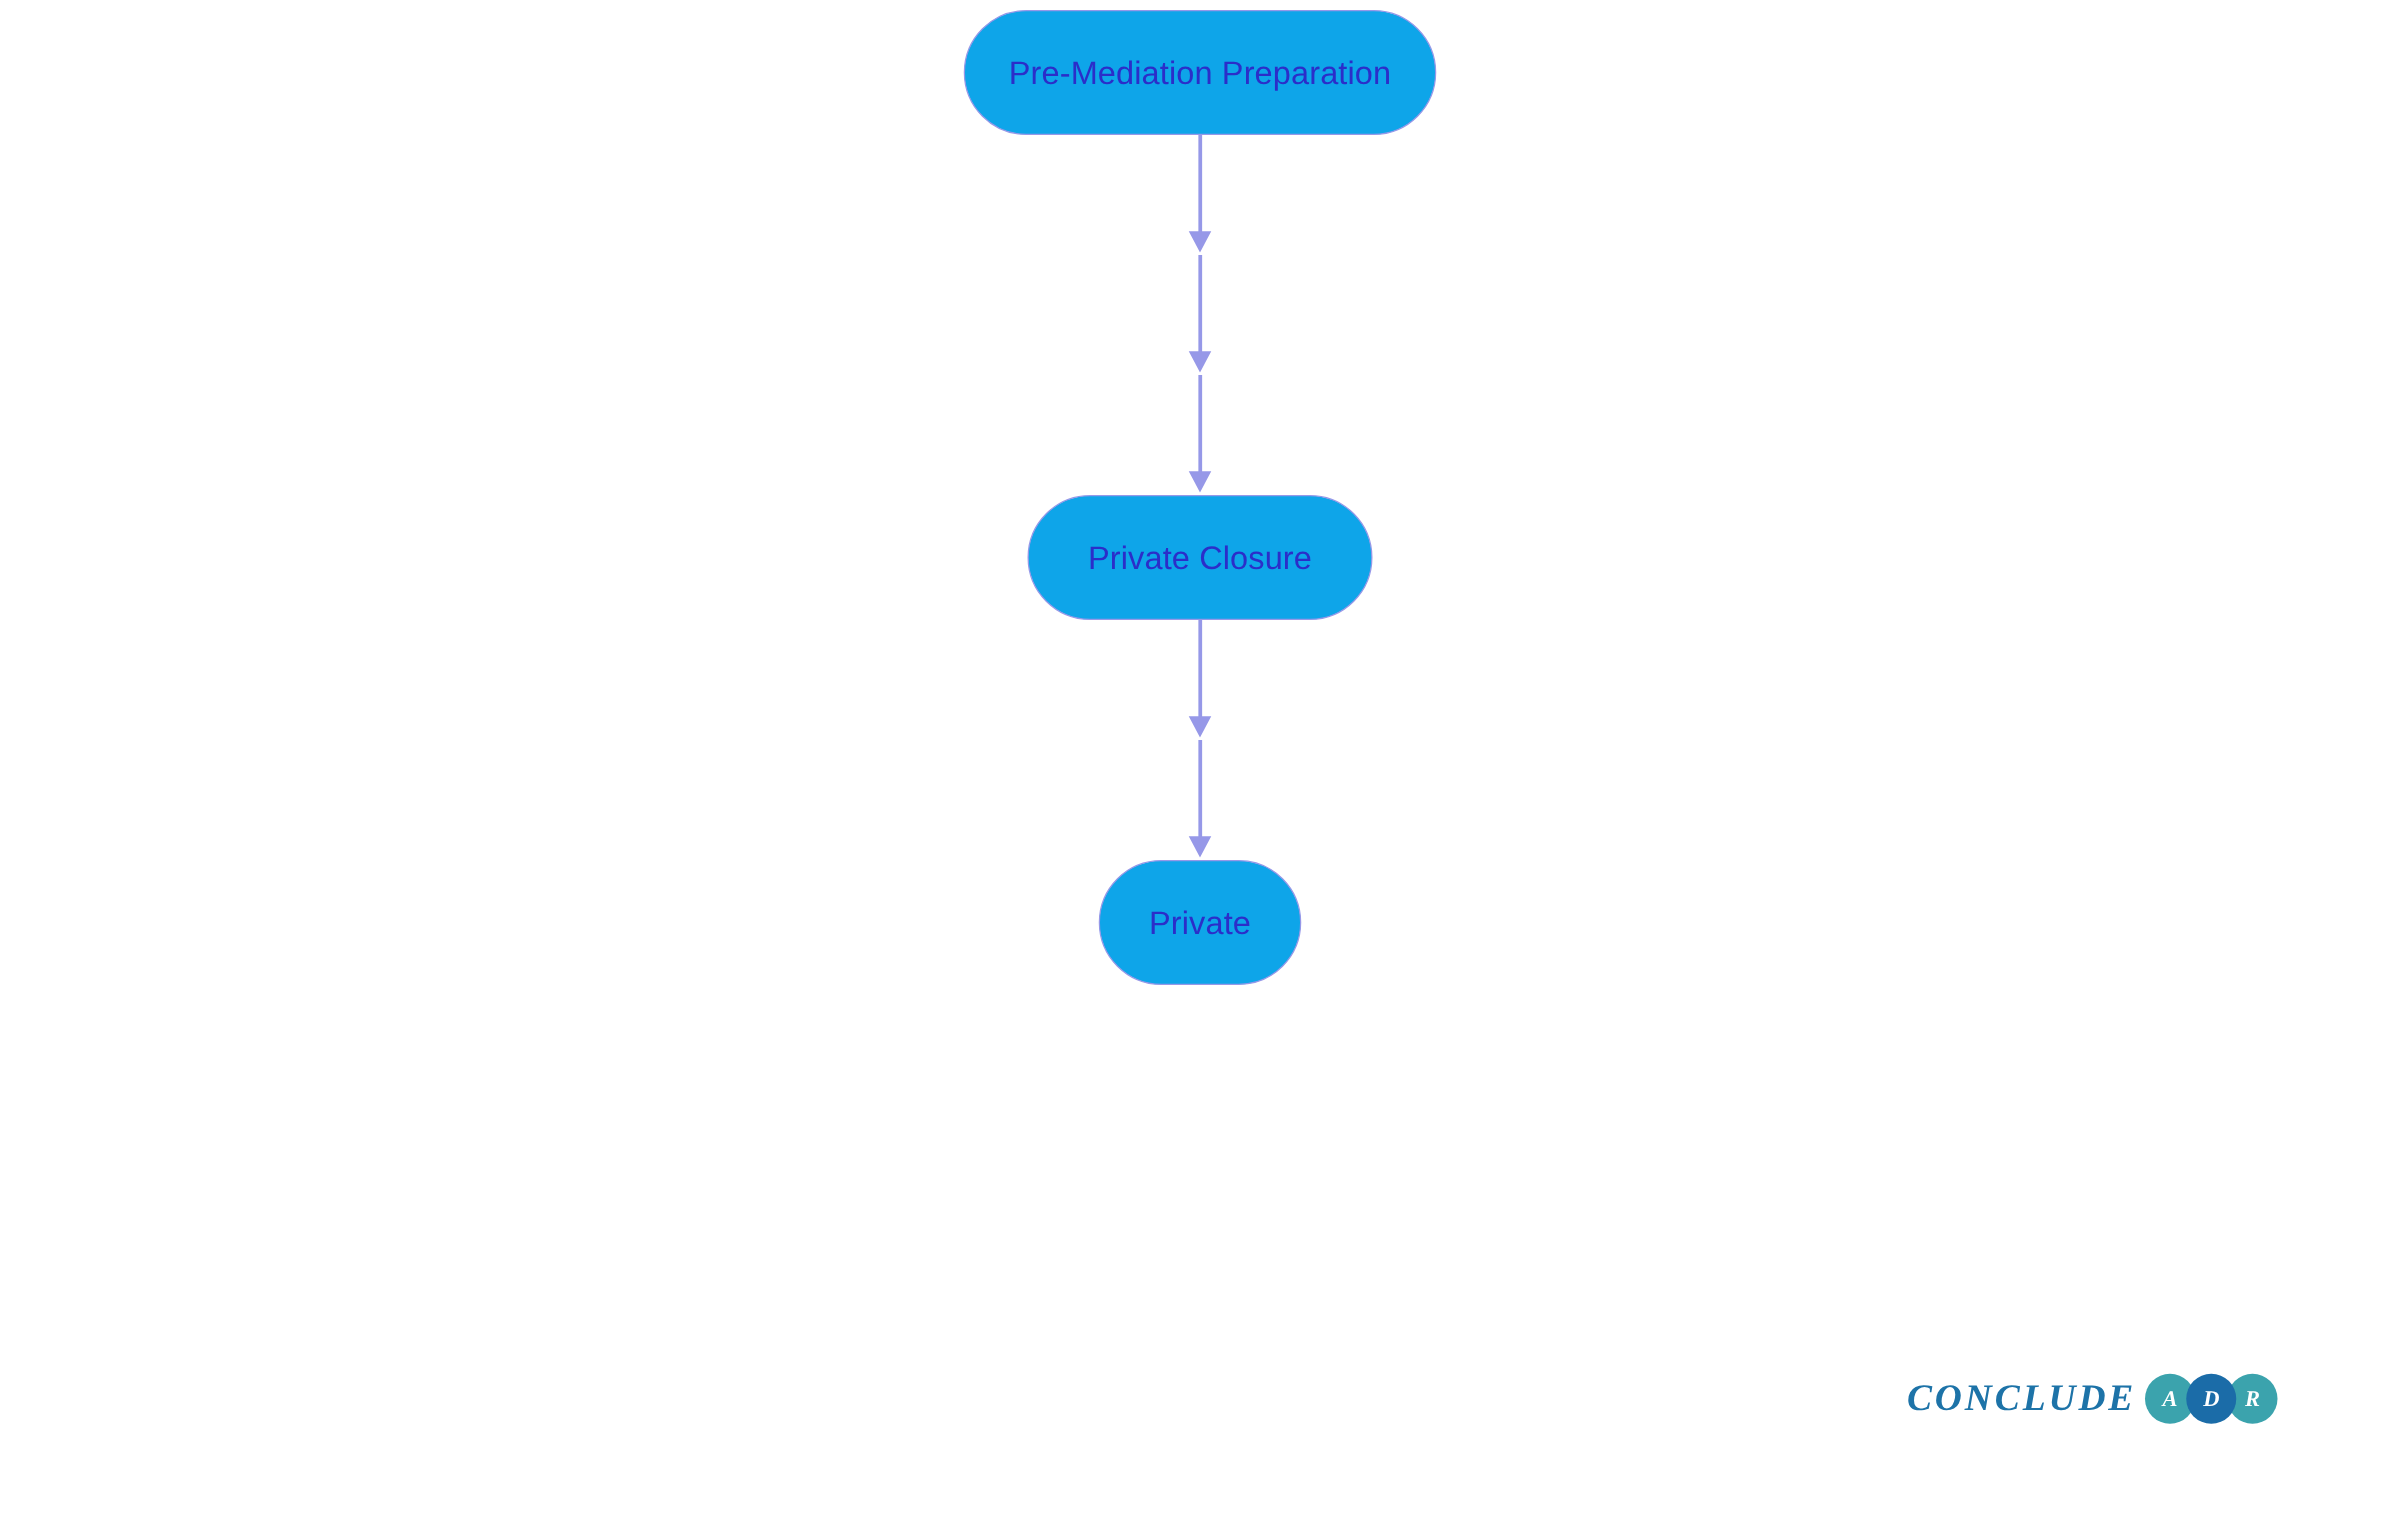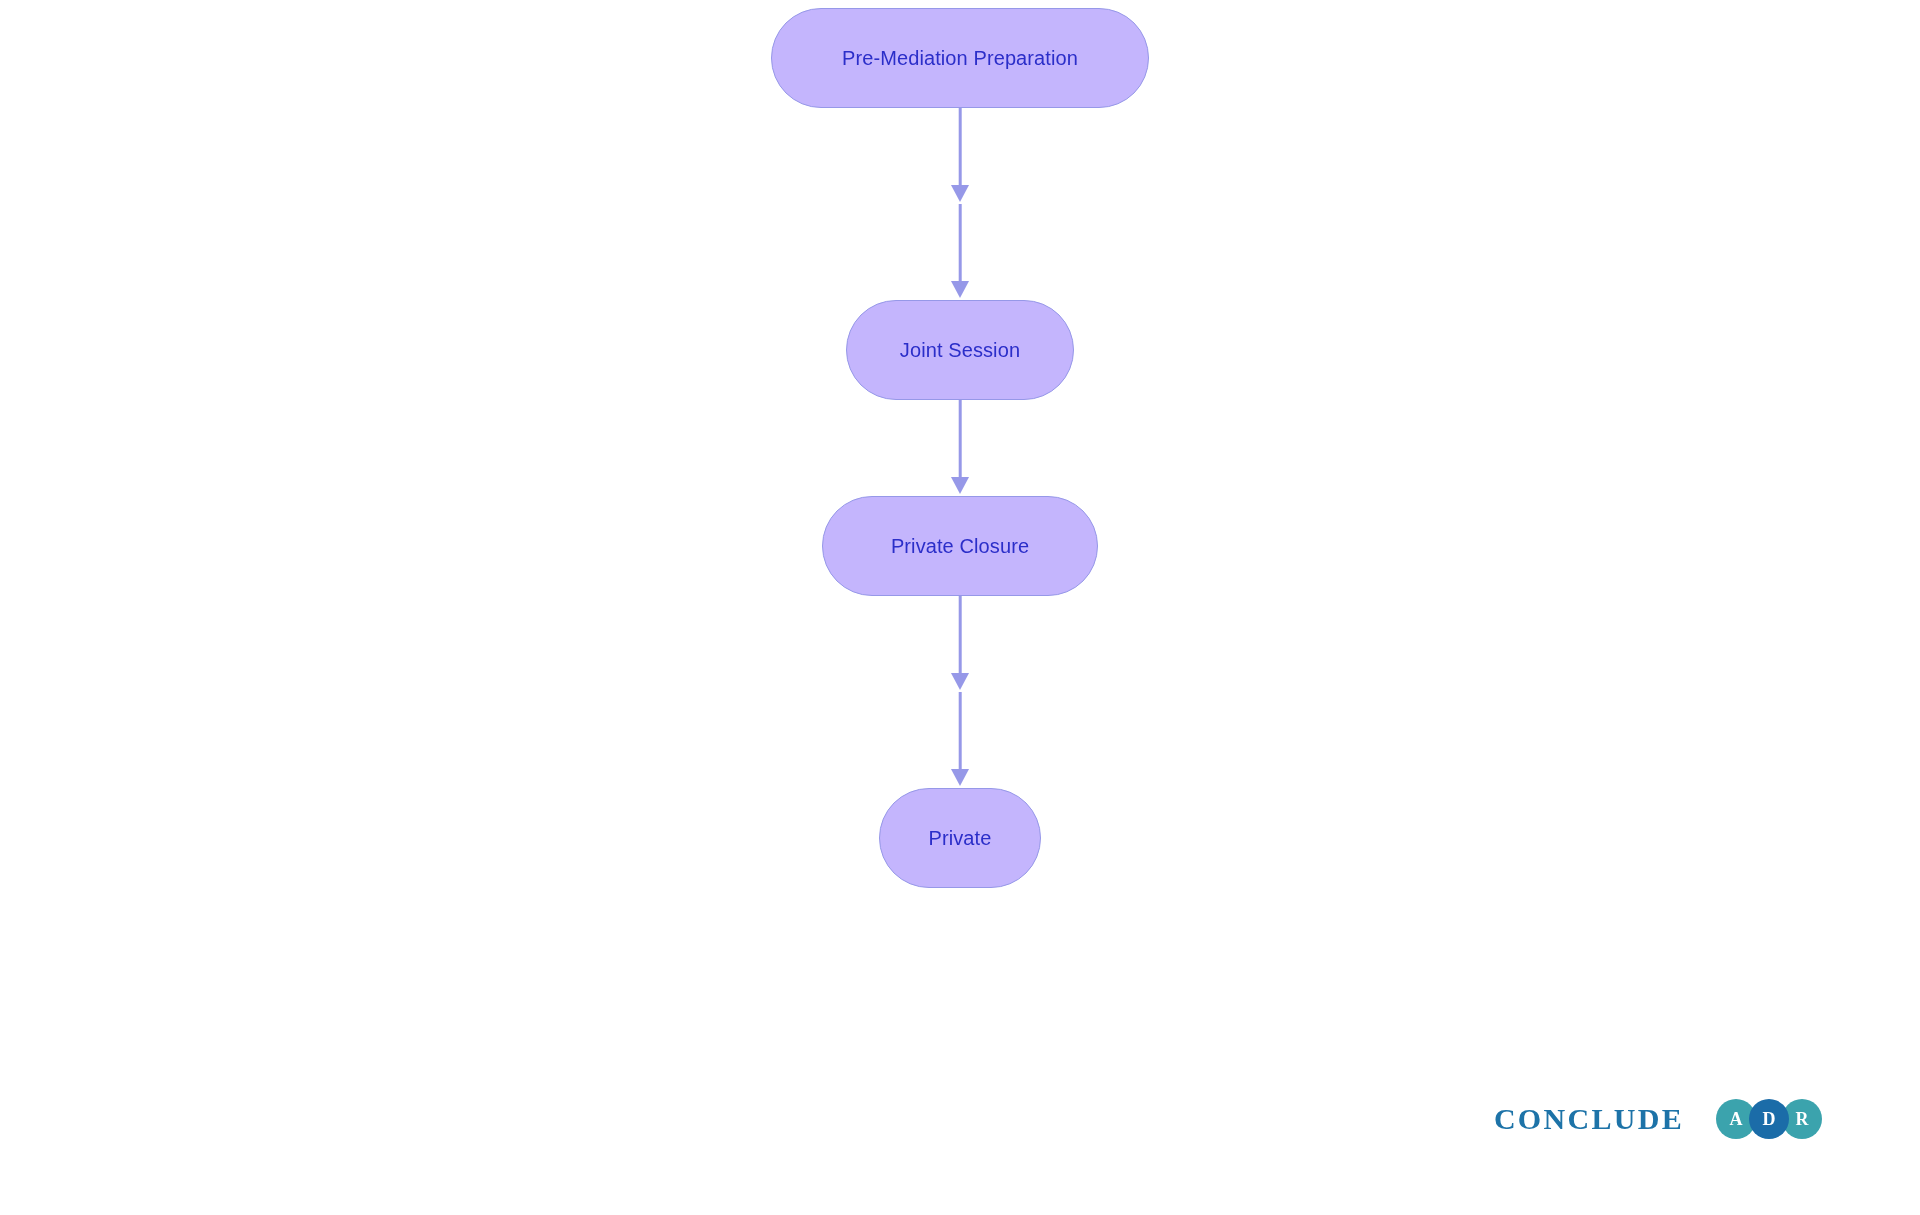--- a/index.html
+++ b/index.html
@@ -31,28 +31,28 @@
     top: 0;
     width: 1920px;
     display: flex;
     flex-direction: column;
     align-items: center;
   }
 
   
   .node {
     box-sizing: border-box;
-    background: #c4b5fd;
+    background: #0ea5e9;
     border: 1.6px solid #9698e8;
     border-radius: 9999px;
     color: #2b2ec9;
     display: flex;
     align-items: center;
     justify-content: center;
-    font-size: 20px;
+    font-size: 26px;
     letter-spacing: 0.1px;
     line-height: 1;
     white-space: nowrap;
     height: 100px;
   }
   .node-label {
     pointer-events: none;
   }
 
   .node.n0 { width: 378px; margin-top: 8px; }
@@ -90,21 +90,22 @@
     border-top: 17px solid #9698e8;
   }
 
   
   #brand-logo {
     position: absolute;
     right: 98px;
     bottom: 76px;
     display: flex;
     align-items: center;
-    gap: 32px;
+    gap: 7px;
+    font-style: italic;
   }
   .brand-word {
     font-family: "Liberation Serif", "DejaVu Serif", serif;
     font-size: 30px;
     font-weight: 700;
     letter-spacing: 2.3px;
     color: #1d73a8;
   }
   .brand-dots {
     display: flex;
@@ -140,23 +141,20 @@
       <div class="shaft"></div>
       <div class="head"></div>
     </div>
 
 
     <div class="connector">
       <div class="shaft"></div>
       <div class="head"></div>
     </div>
 
-    <div class="node n2">
-      <span class="node-label">Joint Session</span>
-    </div>
 
     <div class="connector">
       <div class="shaft"></div>
       <div class="head"></div>
     </div>
 
     <div class="node n3">
       <span class="node-label">Private Closure</span>
     </div>
 

